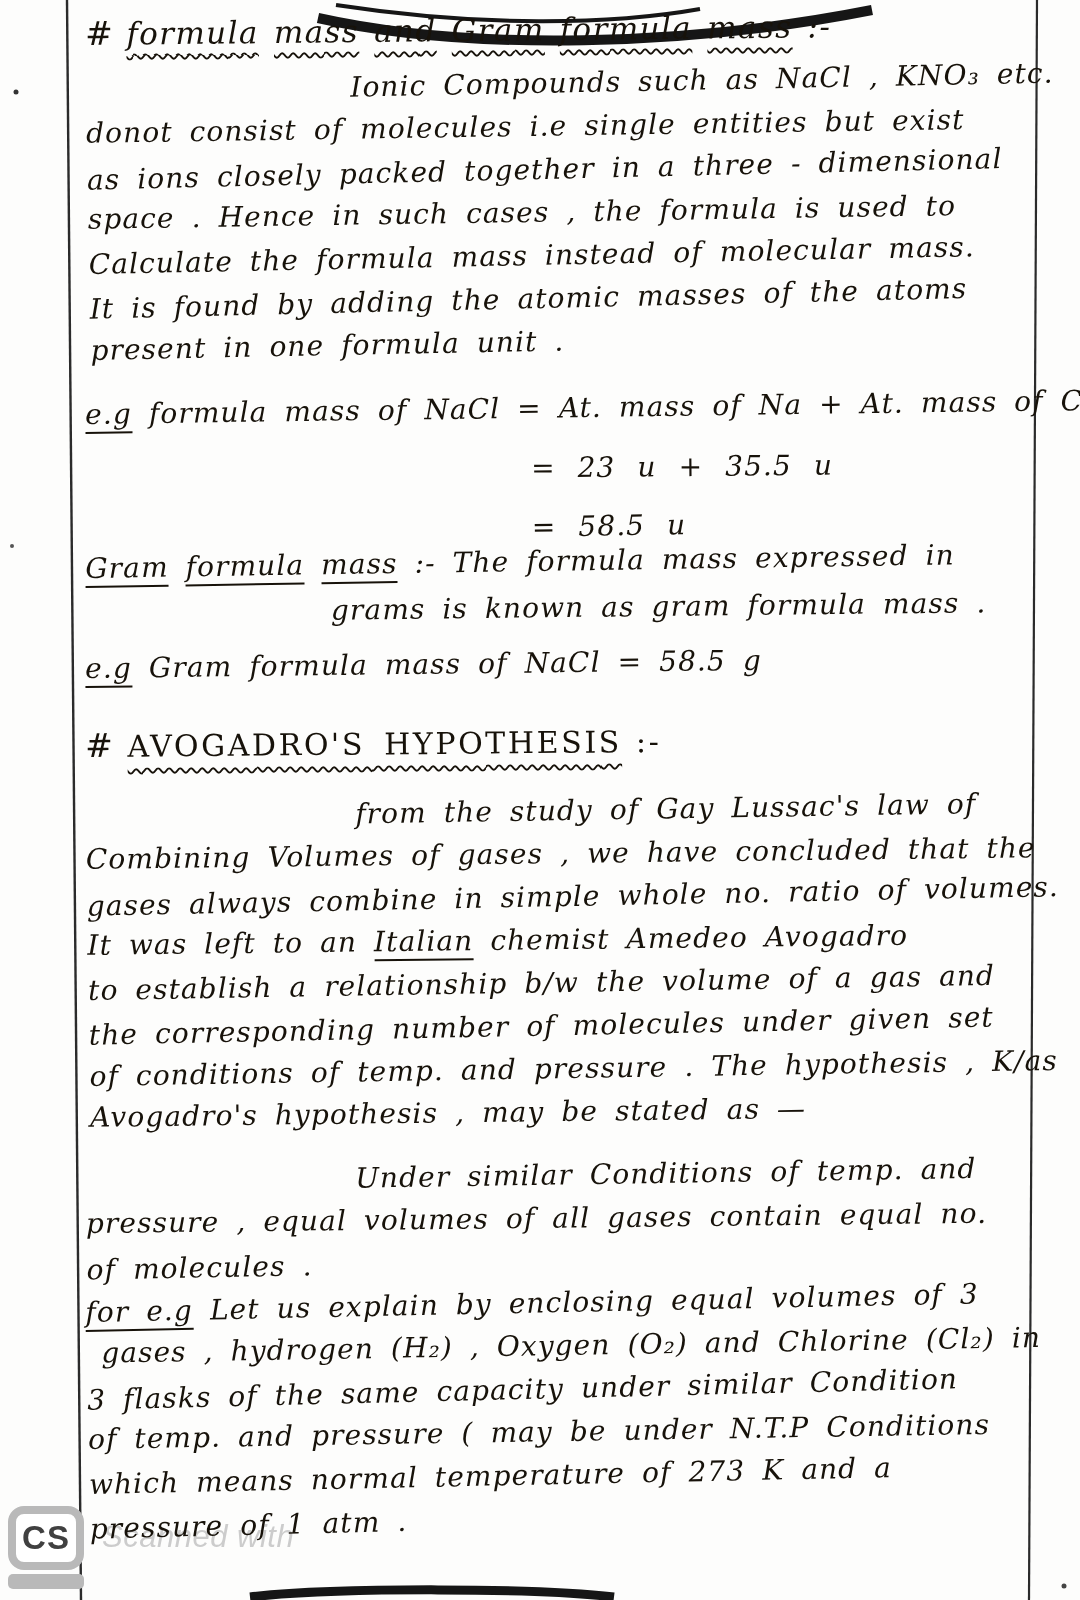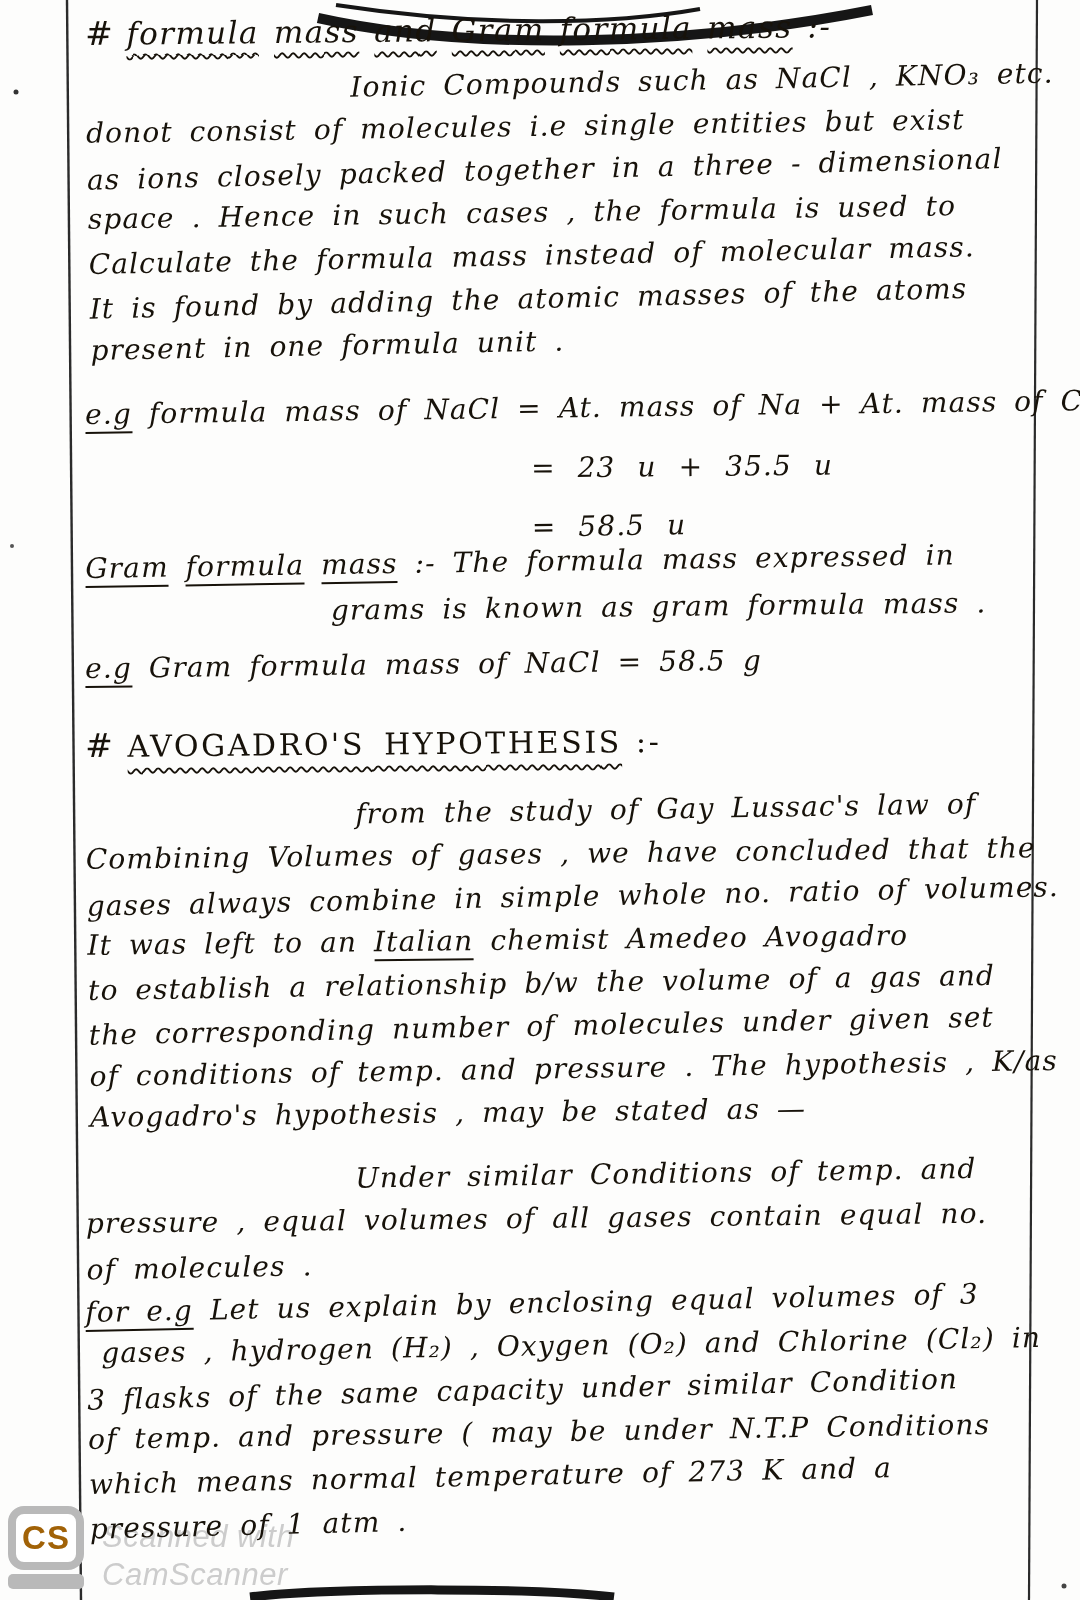--- a/index.html
+++ b/index.html
@@ -36,21 +36,21 @@
   .mt14{margin-top:14px;}
   .caps{font-style:normal;font-size:30px;letter-spacing:2.6px;}
   .capswavy{display:inline-block;margin-right:14px;
         text-decoration-line:underline;text-decoration-style:wavy;
         text-decoration-thickness:1.7px;text-underline-offset:11px;}
   .wm{position:absolute;left:8px;top:1506px;z-index:2;display:flex;gap:18px;align-items:flex-start;
       font-family:"Liberation Sans","DejaVu Sans",sans-serif;font-style:normal;}
   .badge{width:76px;}
   .badge-box{width:76px;height:64px;box-sizing:border-box;border:8px solid #b9b9b9;border-radius:16px;
       display:flex;align-items:center;justify-content:center;background:#ffffff;}
-  .badge-cs{font-weight:bold;font-size:33px;color:#a16207;letter-spacing:1px;}
+  .badge-cs{font-weight:bold;font-size:33px;color:#404040;letter-spacing:1px;}
   .badge-bar{width:76px;height:15px;background:#b9b9b9;border-radius:5px;margin-top:4px;}
   .wmtext{font-size:31px;line-height:38px;color:#cccccc;letter-spacing:.5px;padding-top:12px;font-style:italic;}
 </style>
 </head>
 <body>
 
 <div class="page">
 
   <svg class="rules" width="1080" height="1600" viewBox="0 0 1080 1600">
     <line x1="67" y1="0" x2="81" y2="1600" stroke="#2b2b2b" stroke-width="2.4"></line>
@@ -65,21 +65,20 @@
 
   <div class="wm">
     <div class="badge">
       <div class="badge-box">
         <span class="badge-cs">CS</span>
       </div>
       <div class="badge-bar"></div>
     </div>
     <div class="wmtext">
       <div>Scanned with</div>
-      <div>CamScanner</div>
     </div>
   </div>
 
   <div class="content">
 
     <div class="sec t-title" style="top:14px;left:85px">
       <div class="hl title-line">
         <span class="hashmark">#</span><span class="wavy">formula</span><span class="wavy">mass</span><span class="wavy">and</span><span class="wavy">Gram</span><span class="wavy">formula</span><span class="wavy">mass</span><span>:-</span>
       </div>
     </div>

